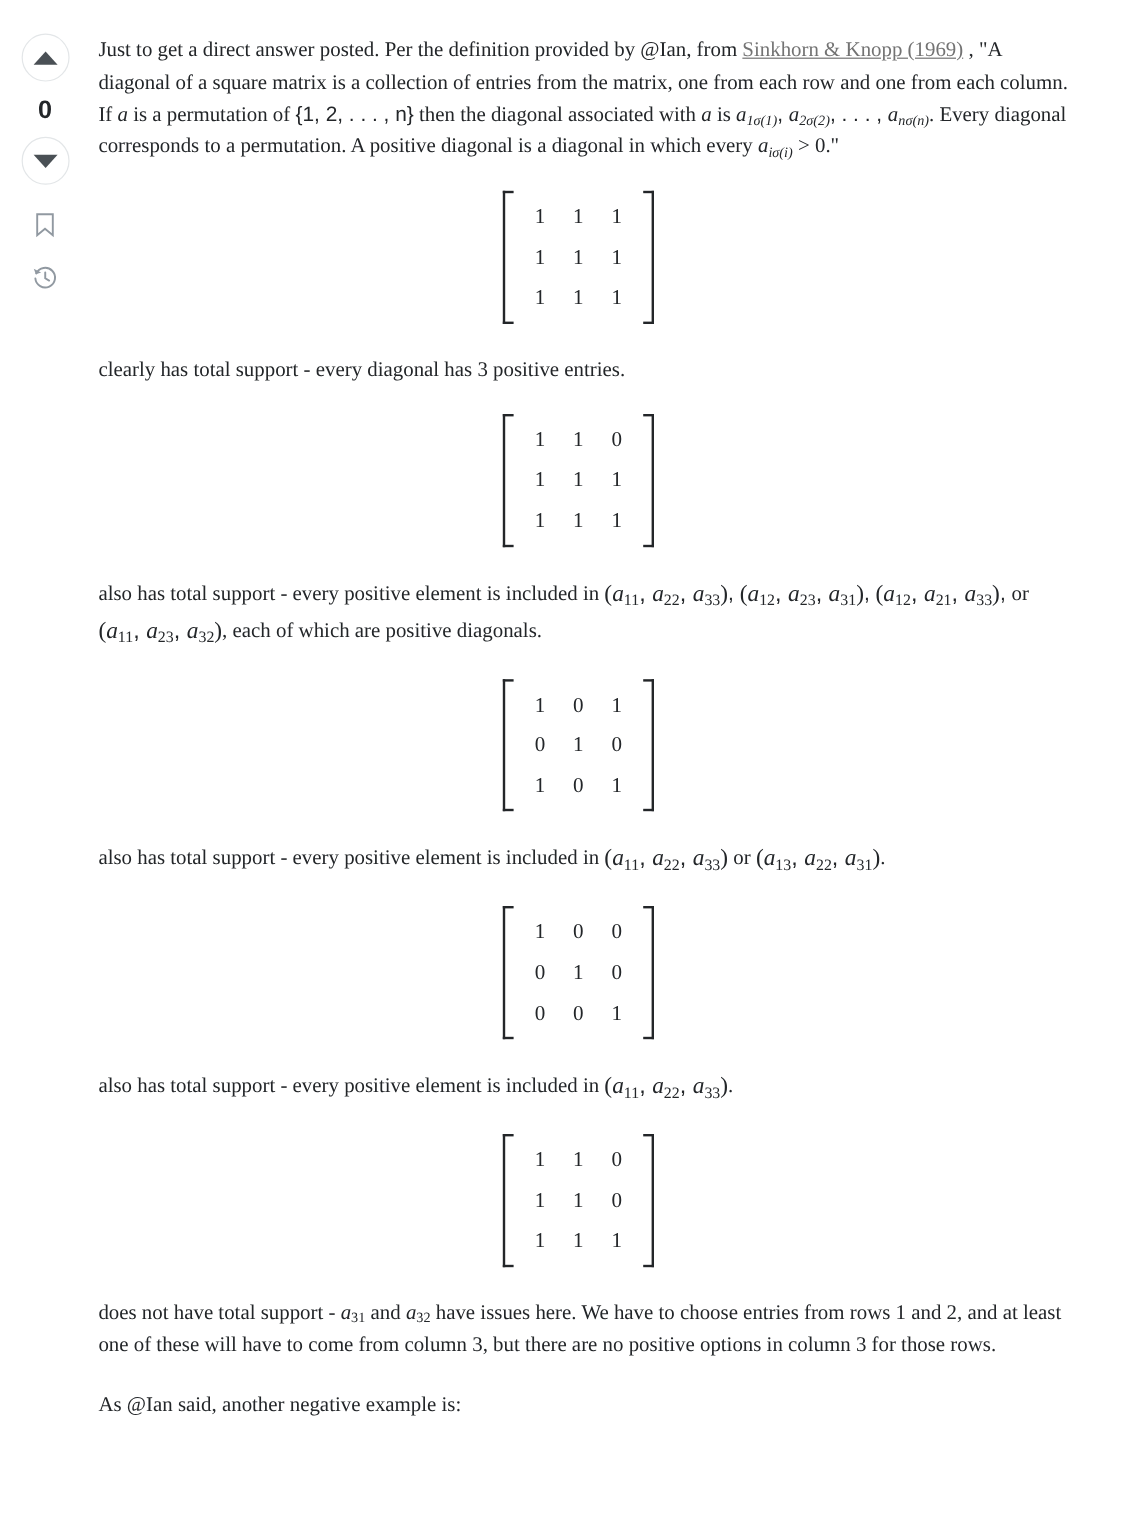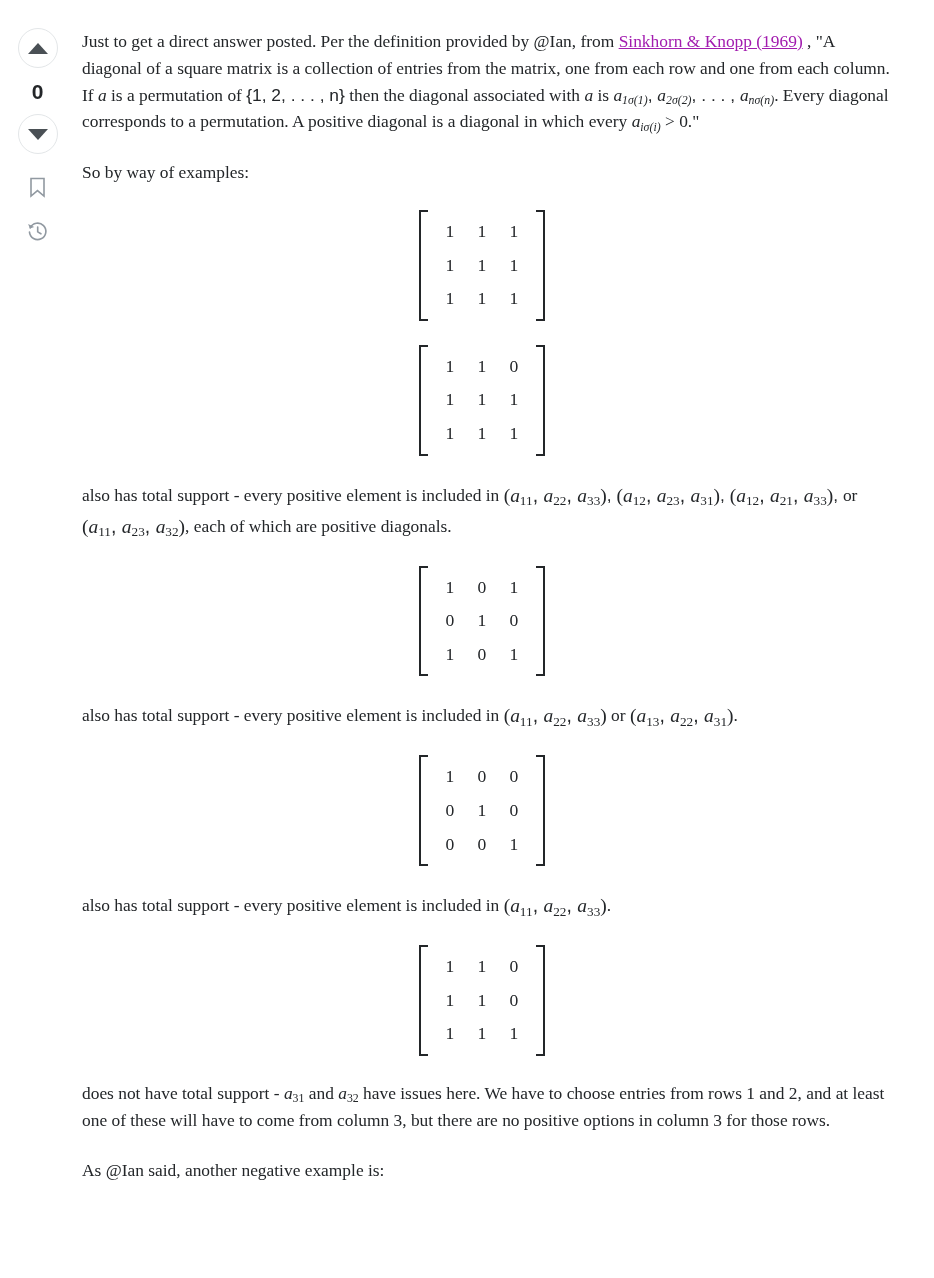--- a/index.html
+++ b/index.html
@@ -78,21 +78,21 @@
     flex: 1 1 auto;
     padding: 28px 40px 0 7px;
     font-size: 17.4px;
     line-height: 1.54;
     box-sizing: border-box;
   }
   .answer-body p {
     margin: 0 0 24px 0;
   }
   a.post-link {
-    color: #a21caf;
+    color: #737373;
     text-decoration: underline;
   }
 
   
   .m { font-style: italic; font-family: "Liberation Serif", serif; }
   .mu { font-style: normal; font-family: Liberation Sans, sans-serif; }
   sub.ms {
     font-size: 0.68em;
     vertical-align: -0.28em;
     line-height: 0;
@@ -174,40 +174,40 @@
         <path d="M11.2 6.3 V11.4 L14.6 13.4" fill="none" stroke="#9199a1" stroke-width="1.7" stroke-linecap="round"></path>
       </svg>
     </div>
 
   </div>
 
   <div class="answer-body">
 
     <p><span>Just to get a direct answer posted. Per the definition provided by @Ian, from </span><a href="#" class="post-link">Sinkhorn &amp; Knopp (1969)</a><span> , "A diagonal of a square matrix is a collection of entries from the matrix, one from each row and one from each column. If </span><span class="m">a</span><span> is a permutation of </span><span class="mu">{1, 2, . . . , n}</span><span> then the diagonal associated with </span><span class="m">a</span><span> is </span><span class="m"><span>a</span><sub class="ms">1σ(1)</sub></span><span class="mu">, </span><span class="m"><span>a</span><sub class="ms">2σ(2)</sub></span><span class="mu">, . . . , </span><span class="m"><span>a</span><sub class="ms">nσ(n)</sub></span><span>. Every diagonal corresponds to a permutation. A positive diagonal is a diagonal in which every </span><span class="m"><span>a</span><sub class="ms">iσ(i)</sub></span><span> &gt; 0."</span></p>
 
-    <p>So by way of examples:</p>
-
-    <div class="matrix-block">
-      <div class="matrix">
-        <div class="bracket left"></div>
-        <div class="matrix-grid">
-          <div class="cell">1</div>
-          <div class="cell">1</div>
-          <div class="cell">1</div>
-          <div class="cell">1</div>
-          <div class="cell">1</div>
-          <div class="cell">1</div>
-          <div class="cell">1</div>
-          <div class="cell">1</div>
-          <div class="cell">1</div>
-        </div>
-        <div class="bracket right"></div>
-      </div>
-    </div>
-
+
+    <div class="matrix-block">
+      <div class="matrix">
+        <div class="bracket left"></div>
+        <div class="matrix-grid">
+          <div class="cell">1</div>
+          <div class="cell">1</div>
+          <div class="cell">1</div>
+          <div class="cell">1</div>
+          <div class="cell">1</div>
+          <div class="cell">1</div>
+          <div class="cell">1</div>
+          <div class="cell">1</div>
+          <div class="cell">1</div>
+        </div>
+        <div class="bracket right"></div>
+      </div>
+    </div>
+
+    <p>clearly has total support - every diagonal has 3 positive entries.</p>
 
     <div class="matrix-block">
       <div class="matrix">
         <div class="bracket left"></div>
         <div class="matrix-grid">
           <div class="cell">1</div>
           <div class="cell">1</div>
           <div class="cell">0</div>
           <div class="cell">1</div>
           <div class="cell">1</div>

